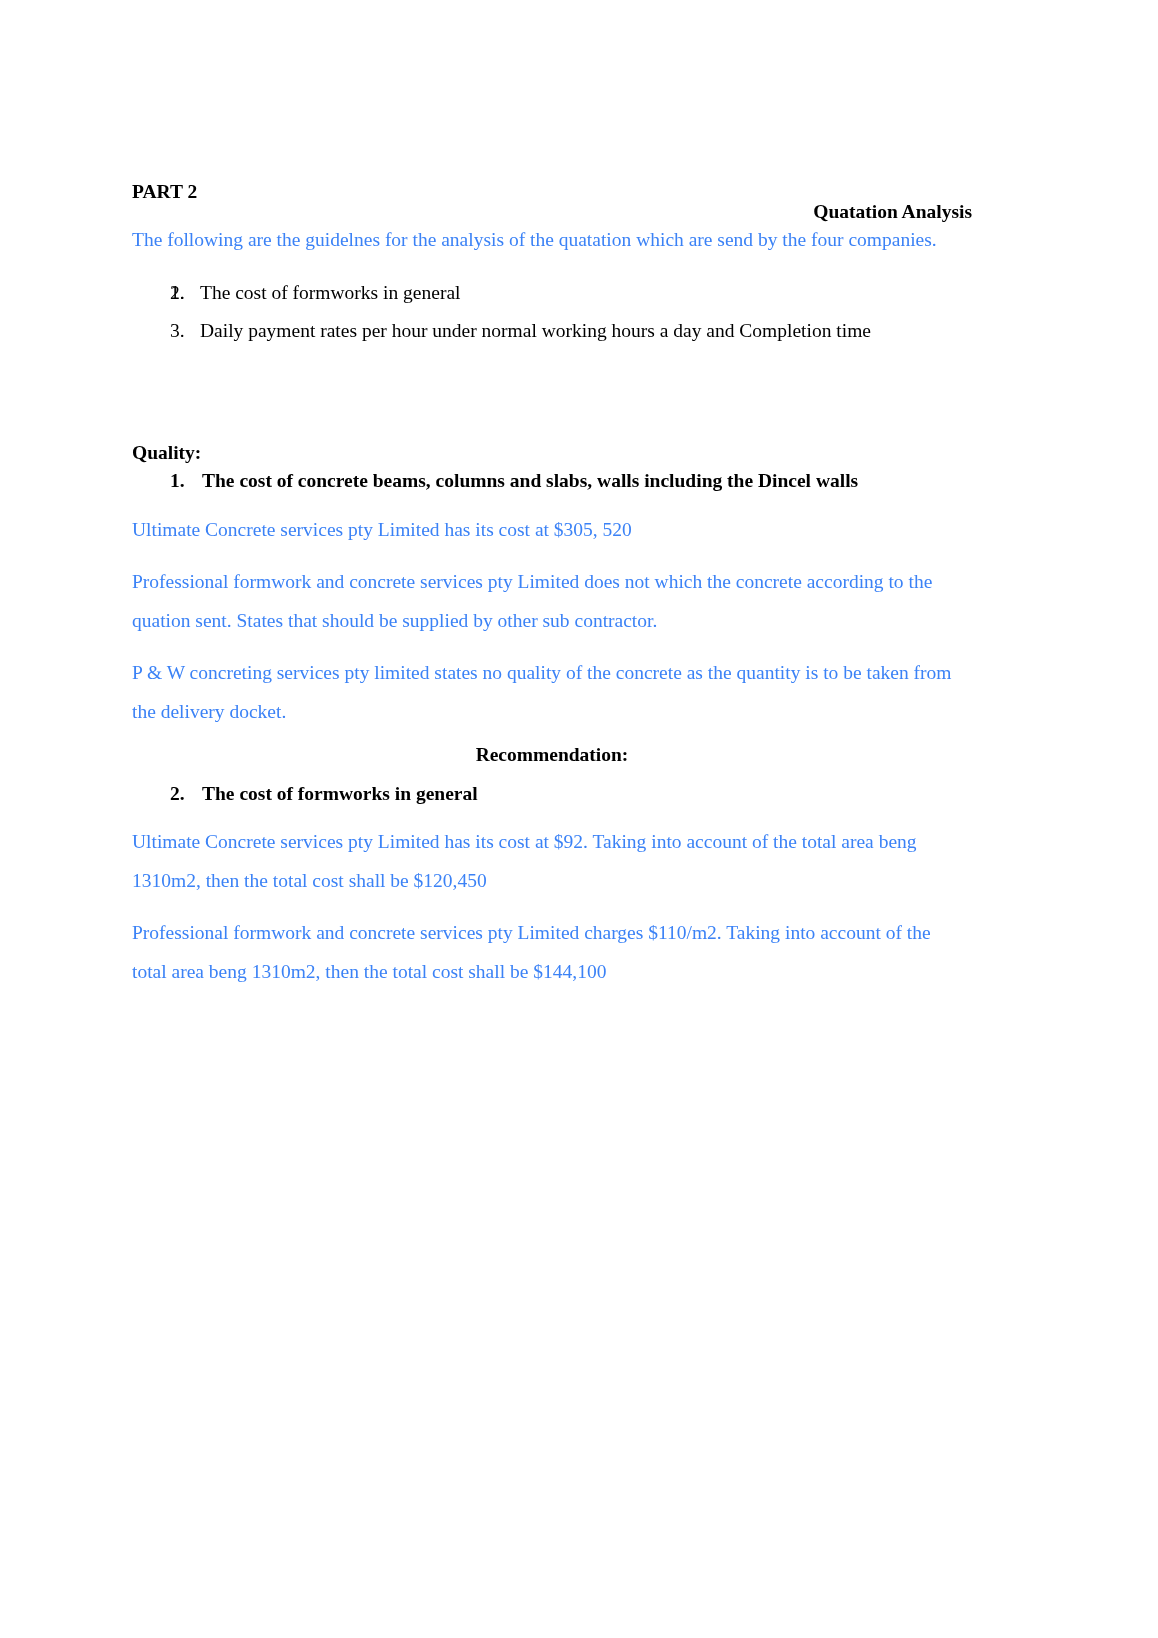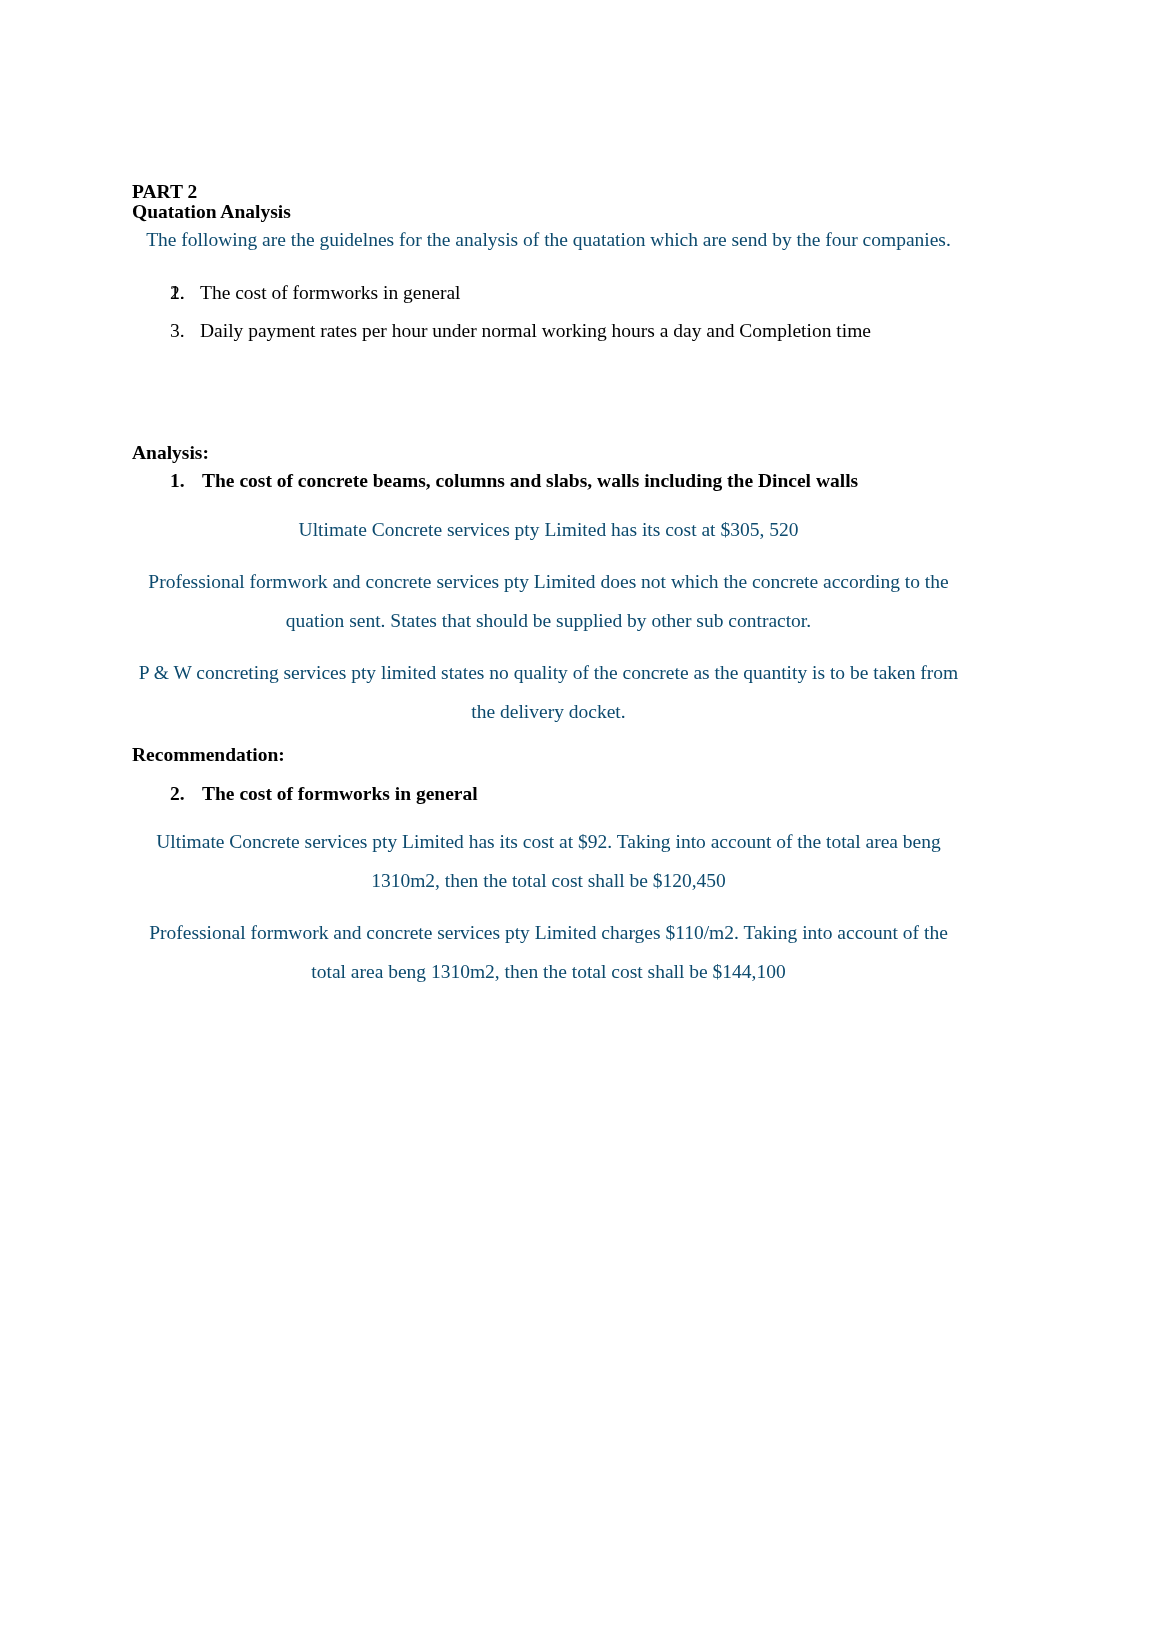--- a/index.html
+++ b/index.html
@@ -33,29 +33,29 @@
   h1.heading, h2.heading, h3.heading {
     font-family: "Liberation Serif", "DejaVu Serif", serif;
     font-weight: bold;
     font-size: 19.5px;
     line-height: 1.0;
     margin: 0;
     padding: 0;
     color: #000;
   }
   .block-part-title { margin-bottom: 27px; }
-  .block-sub-title  { margin-bottom: 30px; }
+  .block-sub-title  { margin-bottom: 30px; text-align: right; }
   p.para {
     font-family: "Liberation Serif", "DejaVu Serif", serif;
     font-size: 19.5px;
     line-height: 38.5px;
     margin: 0 7px 14px 0;
     padding: 0;
-    color: #0c4a6e;
-    text-align: center;
+    color: #3b82f6;
+    text-align: left;
   }
 
   
   ol.num-list {
     list-style: none;
     margin: 0;
     padding: 0;
   }
   ol.num-list > li {
     position: relative;
@@ -78,21 +78,21 @@
   }
   ol.num-list.bold-list > li .li-marker {
     left: 38px;
     font-weight: bold;
   }
 
   .spacer-lg { height: 92px; }
   .spacer-xs { height: 10px; }
 
   .analysis-heading { margin-bottom: 26px; }
-  .recommendation-heading { margin-bottom: 26px; }
+  .recommendation-heading { margin-bottom: 26px; text-align: center; }
 </style>
 </head>
 <body>
 
 <div class="page">
   <div class="content doc-text">
 
     <h1 class="heading block-part-title">PART 2</h1>
 
     <h2 class="heading block-sub-title">Quatation Analysis</h2>
@@ -108,21 +108,21 @@
         <span class="li-text">The cost of formworks in general</span>
       </li>
       <li>
         <span class="li-marker">3.</span>
         <span class="li-text">Daily payment rates per hour under normal working hours a day and Completion time</span>
       </li>
     </ol>
 
     <div class="spacer-lg"></div>
 
-    <h3 class="heading analysis-heading">Analysis:</h3>
+    <h3 class="heading analysis-heading">Quality:</h3>
 
     <ol class="num-list bold-list">
       <li>
         <span class="li-marker">1.</span>
         <span class="li-text">The cost of concrete beams, columns and slabs, walls including the Dincel walls</span>
       </li>
     </ol>
 
     <div class="spacer-xs"></div>
 

